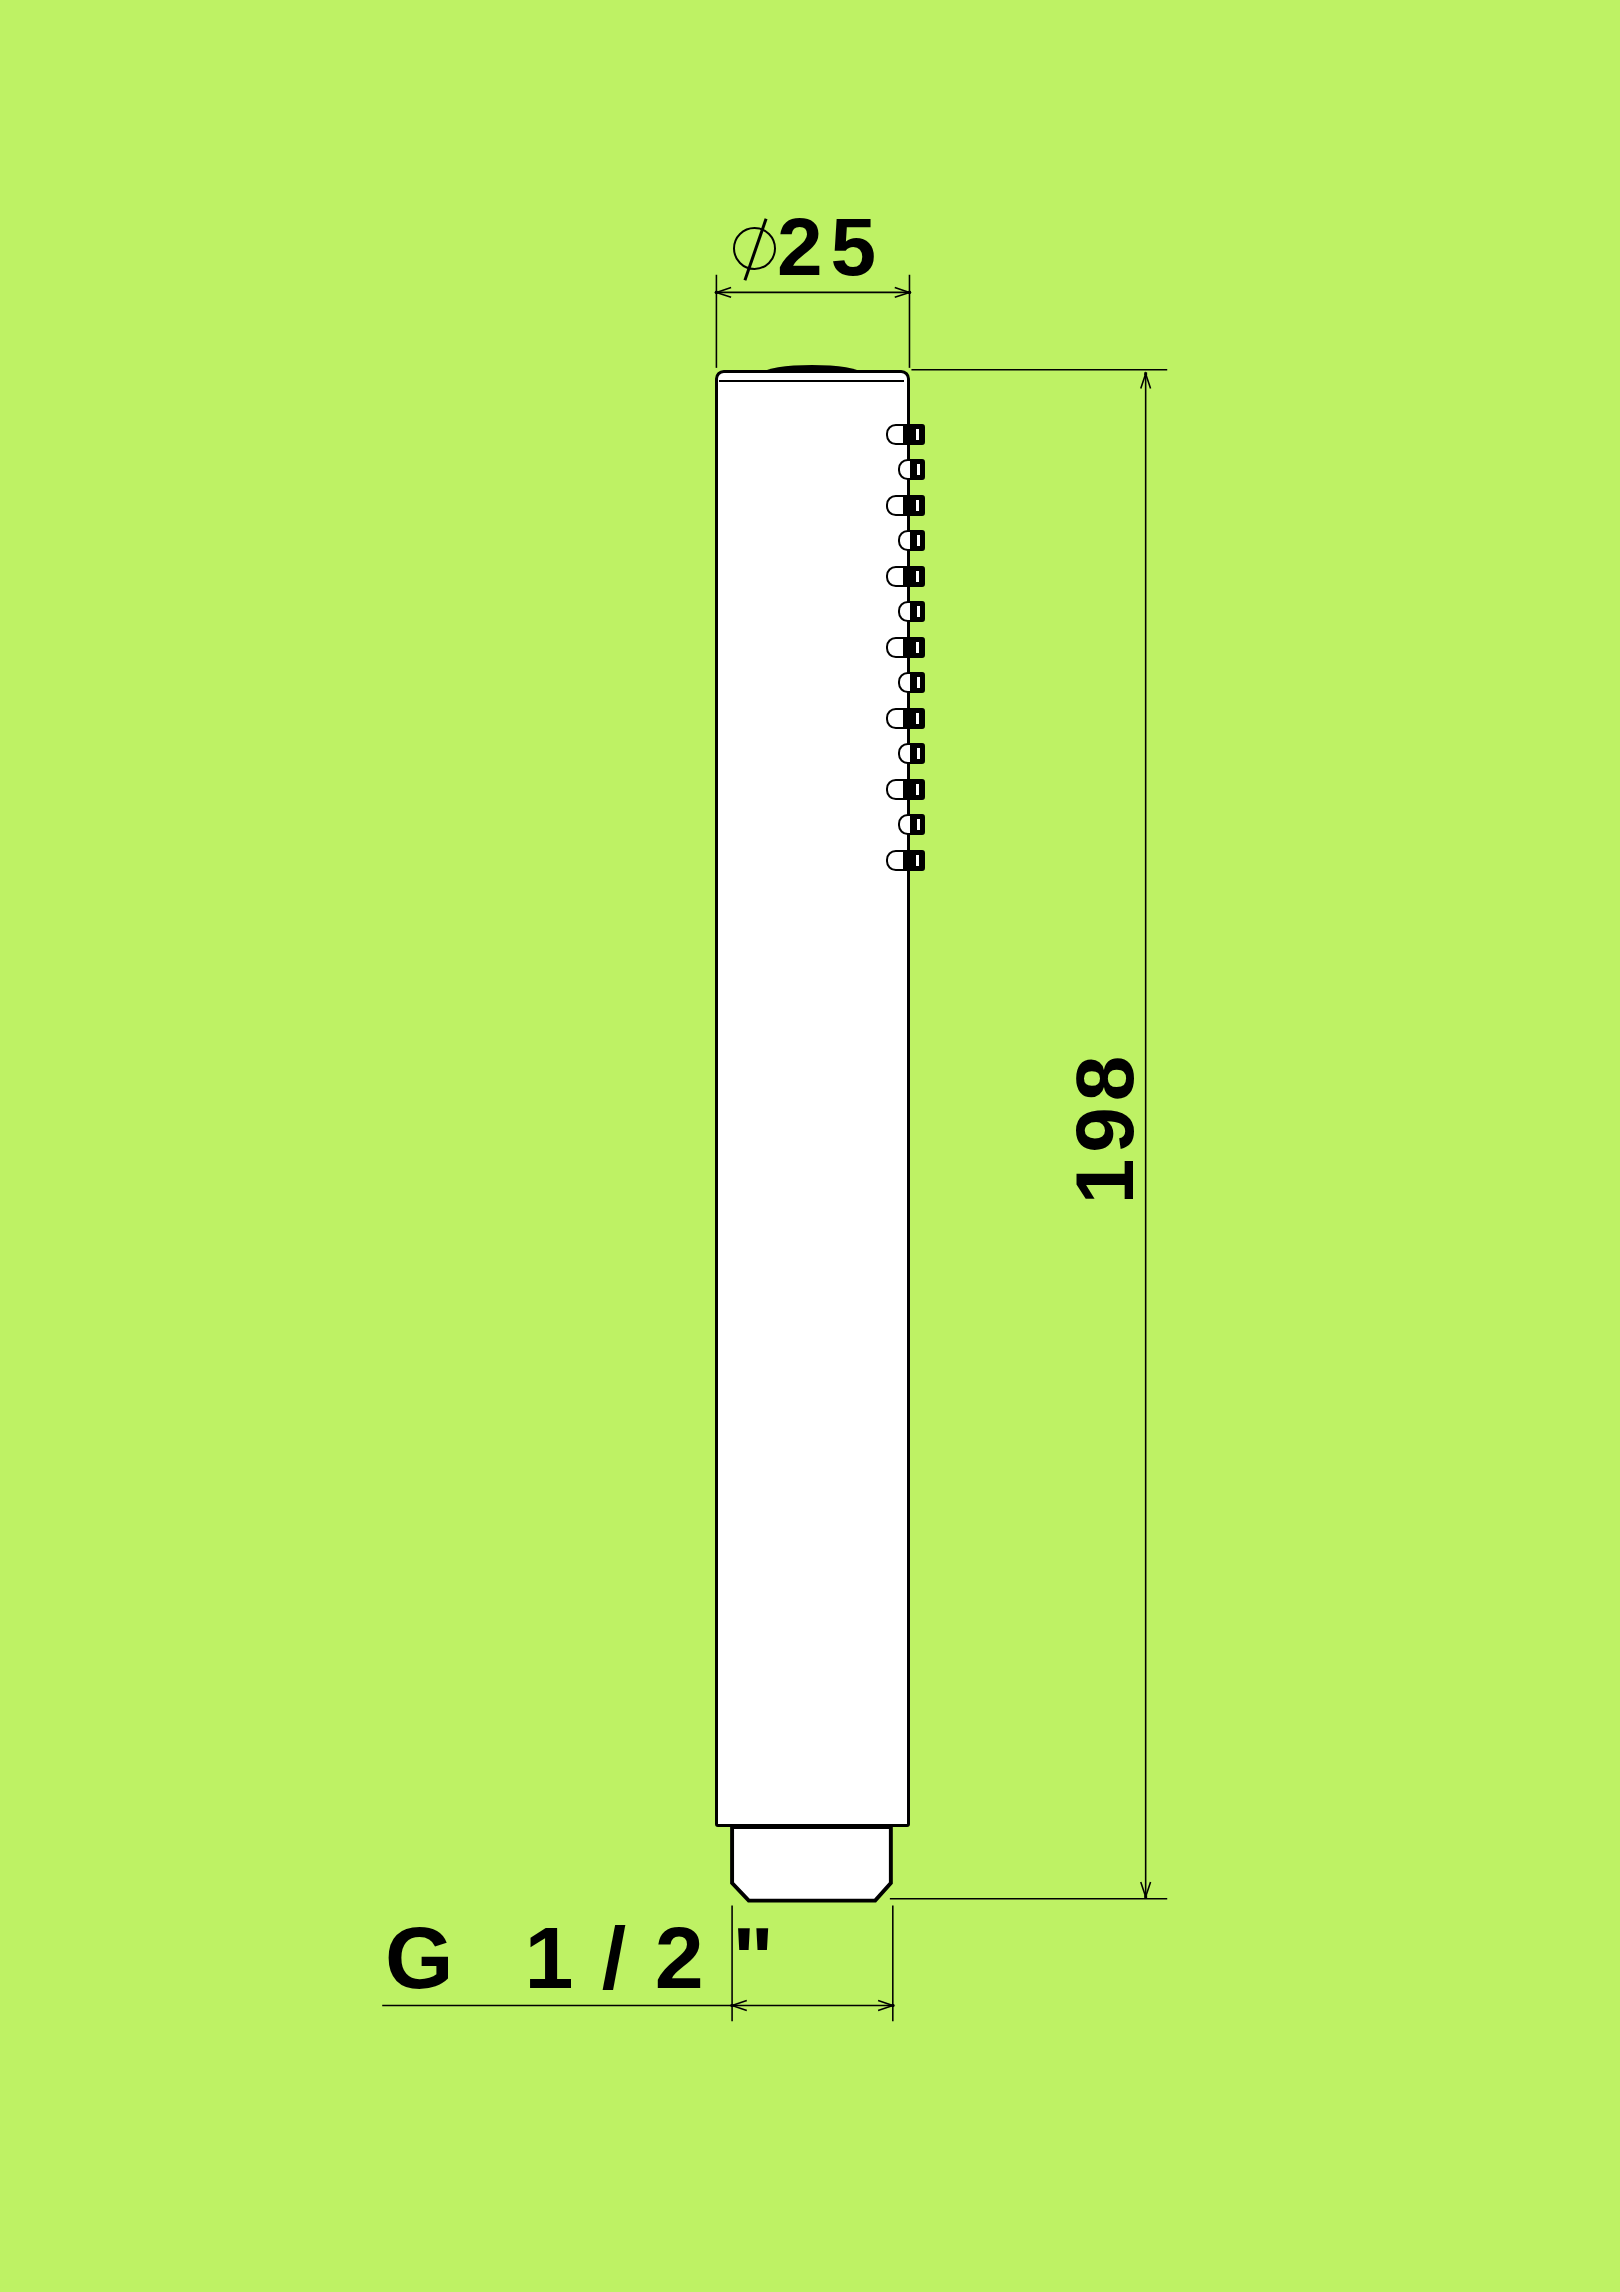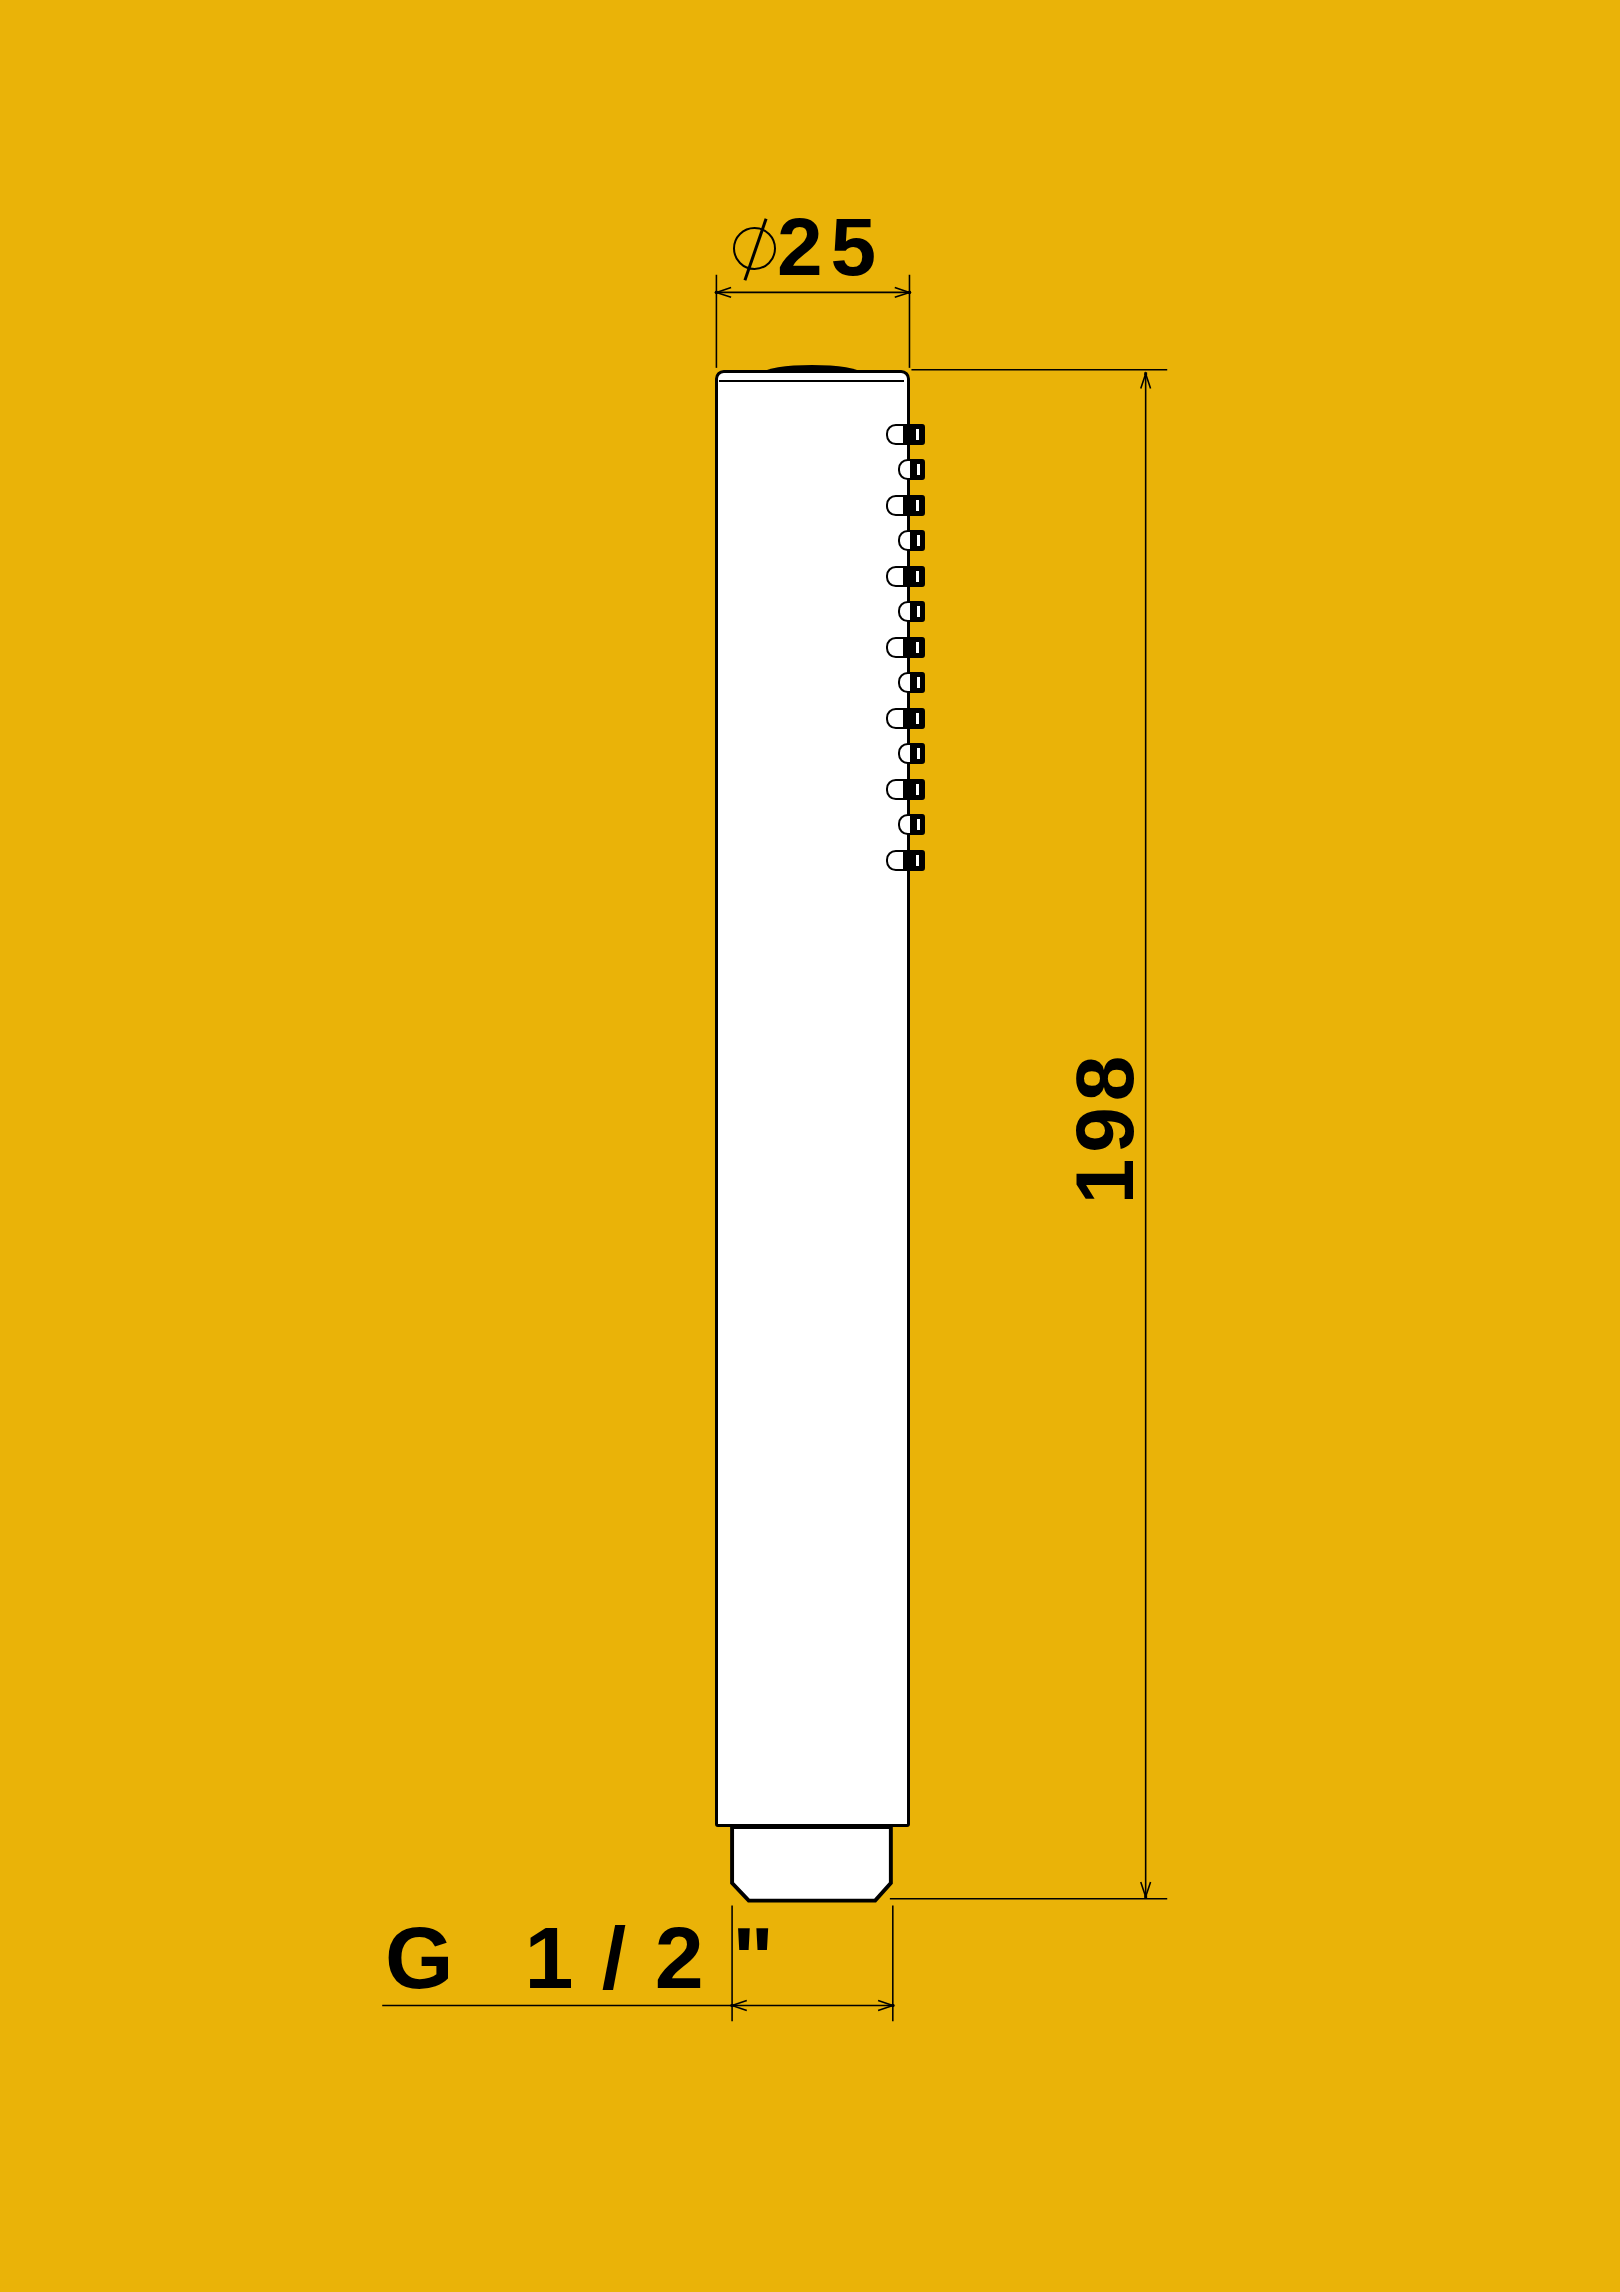--- a/index.html
+++ b/index.html
@@ -1,19 +1,19 @@
 <!DOCTYPE html>
 <html><head>
 <meta charset="utf-8">
 <style>
   html,body{margin:0;padding:0;background:#fff;}
   .canvas{
     position:relative;
     width:1620px;height:2293px;
-    background:#eab308;
+    background:#bef264;
     font-family:"Liberation Sans", sans-serif;
     overflow:hidden;
   }
   svg.dims{position:absolute;left:0;top:0;}
   
   .body-outline{
     position:absolute;left:715px;top:370px;width:195px;height:1457px;
     box-sizing:border-box;border:3.9px solid #000;border-radius:8.8px 8.8px 2.9px 2.9px;
     background:#fff;
   }

